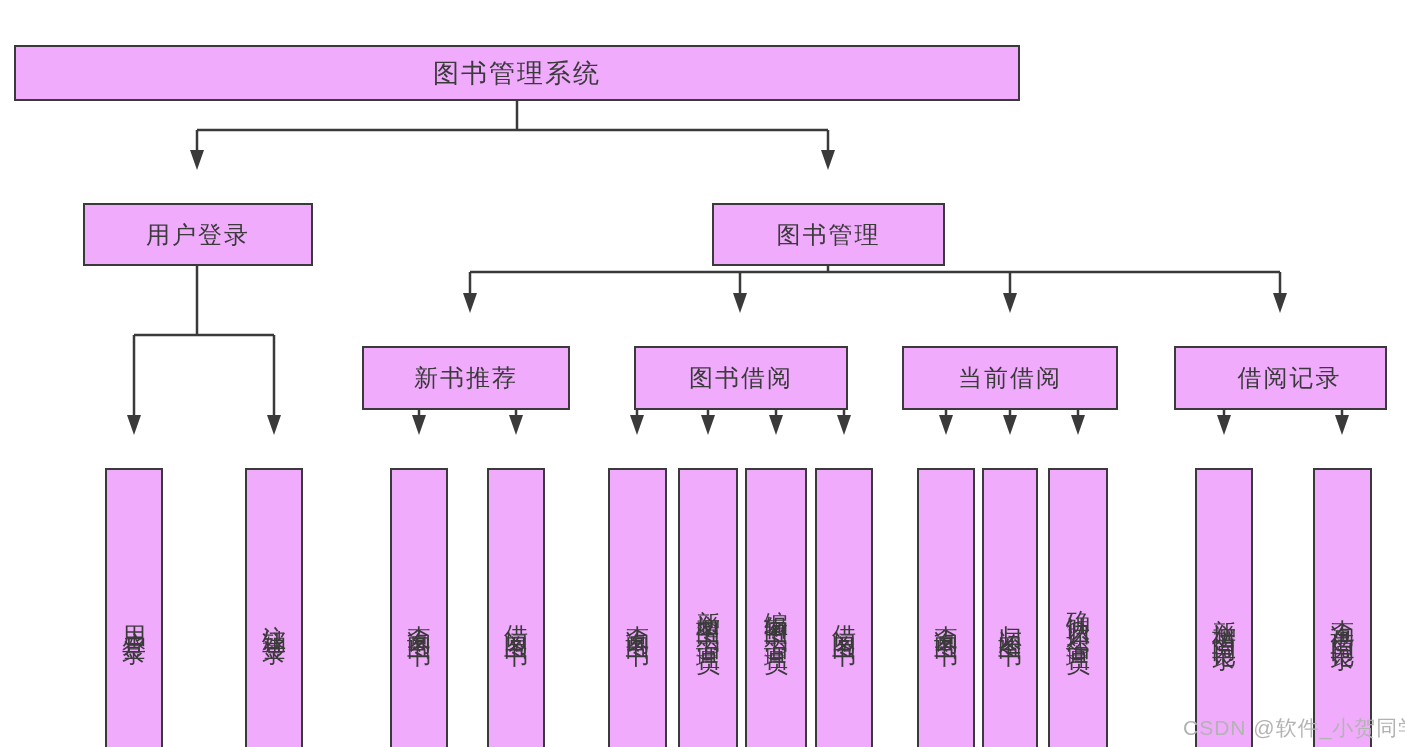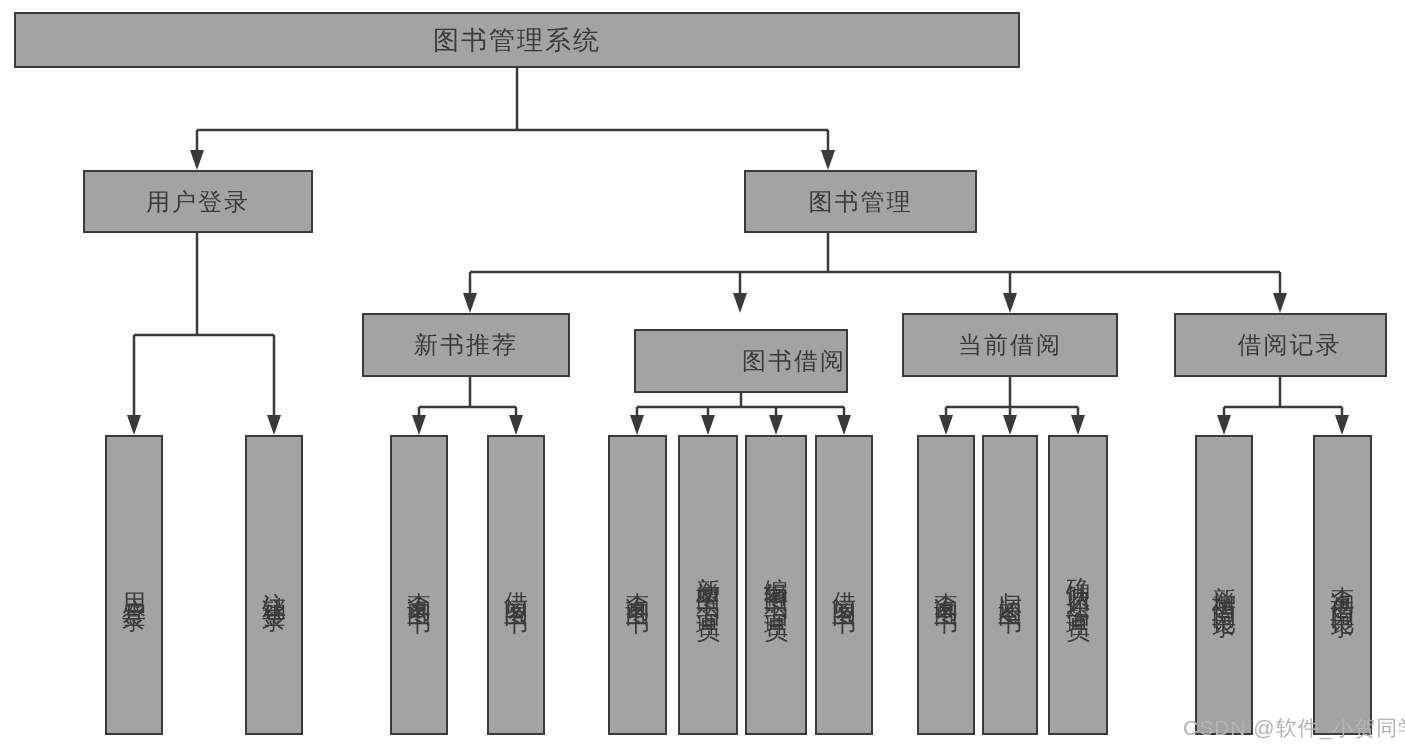--- a/index.html
+++ b/index.html
@@ -13,28 +13,29 @@
     position: relative;
     width: 1405px;
     height: 747px;
     background: var(--bg);
     font-family: "Liberation Sans", "DejaVu Sans", sans-serif;
     overflow: hidden;
   }
   #connector-layer { position: absolute; left: 0; top: 0; z-index: 0; }
   .node, .leaf {
     position: absolute;
-    background: #a3a3a3;
+    background: #f0abfc;
     border: 2px solid var(--line);
     box-sizing: border-box;
     display: flex;
     align-items: center;
     justify-content: center;
     color: var(--text);
     z-index: 1;
+    margin-top: 33px;
   }
   .node { font-size: 24px; letter-spacing: 2px; }
   .node.root { font-size: 26px; }
   .leaf span {
     writing-mode: vertical-rl;
     text-orientation: mixed;
     font-size: 24px;
     letter-spacing: 6px;
     line-height: 1;
     white-space: nowrap;
@@ -121,28 +122,28 @@
     </g>
   </svg>
 
   <div class="node root" style="left:14px; top:12px; width:1006px; height:56px;">
     <span>图书管理系统</span>
   </div>
 
   <div class="node" style="left:83px; top:170px; width:230px; height:63px;">
     <span>用户登录</span>
   </div>
-  <div class="node" style="left:744px; top:170px; width:233px; height:63px;">
+  <div class="node" style="left:712px; top:170px; width:233px; height:63px;">
     <span>图书管理</span>
   </div>
 
   <div class="node" style="left:362px; top:313px; width:208px; height:64px;">
     <span>新书推荐</span>
   </div>
-  <div class="node" style="left:634px; top:329px; width:214px; height:64px;justify-content:flex-end;">
+  <div class="node" style="left:634px; top:313px; width:214px; height:64px;">
     <span>图书借阅</span>
   </div>
   <div class="node" style="left:902px; top:313px; width:216px; height:64px;font-family:Liberation Mono, monospace;">
     <span>当前借阅</span>
   </div>
   <div class="node" style="left:1174px; top:313px; width:213px; height:64px;padding-left:18px;">
     <span>借阅记录</span>
   </div>
 
   <div class="leaf" style="left:105px; top:435px; width:58px; height:300px;">

